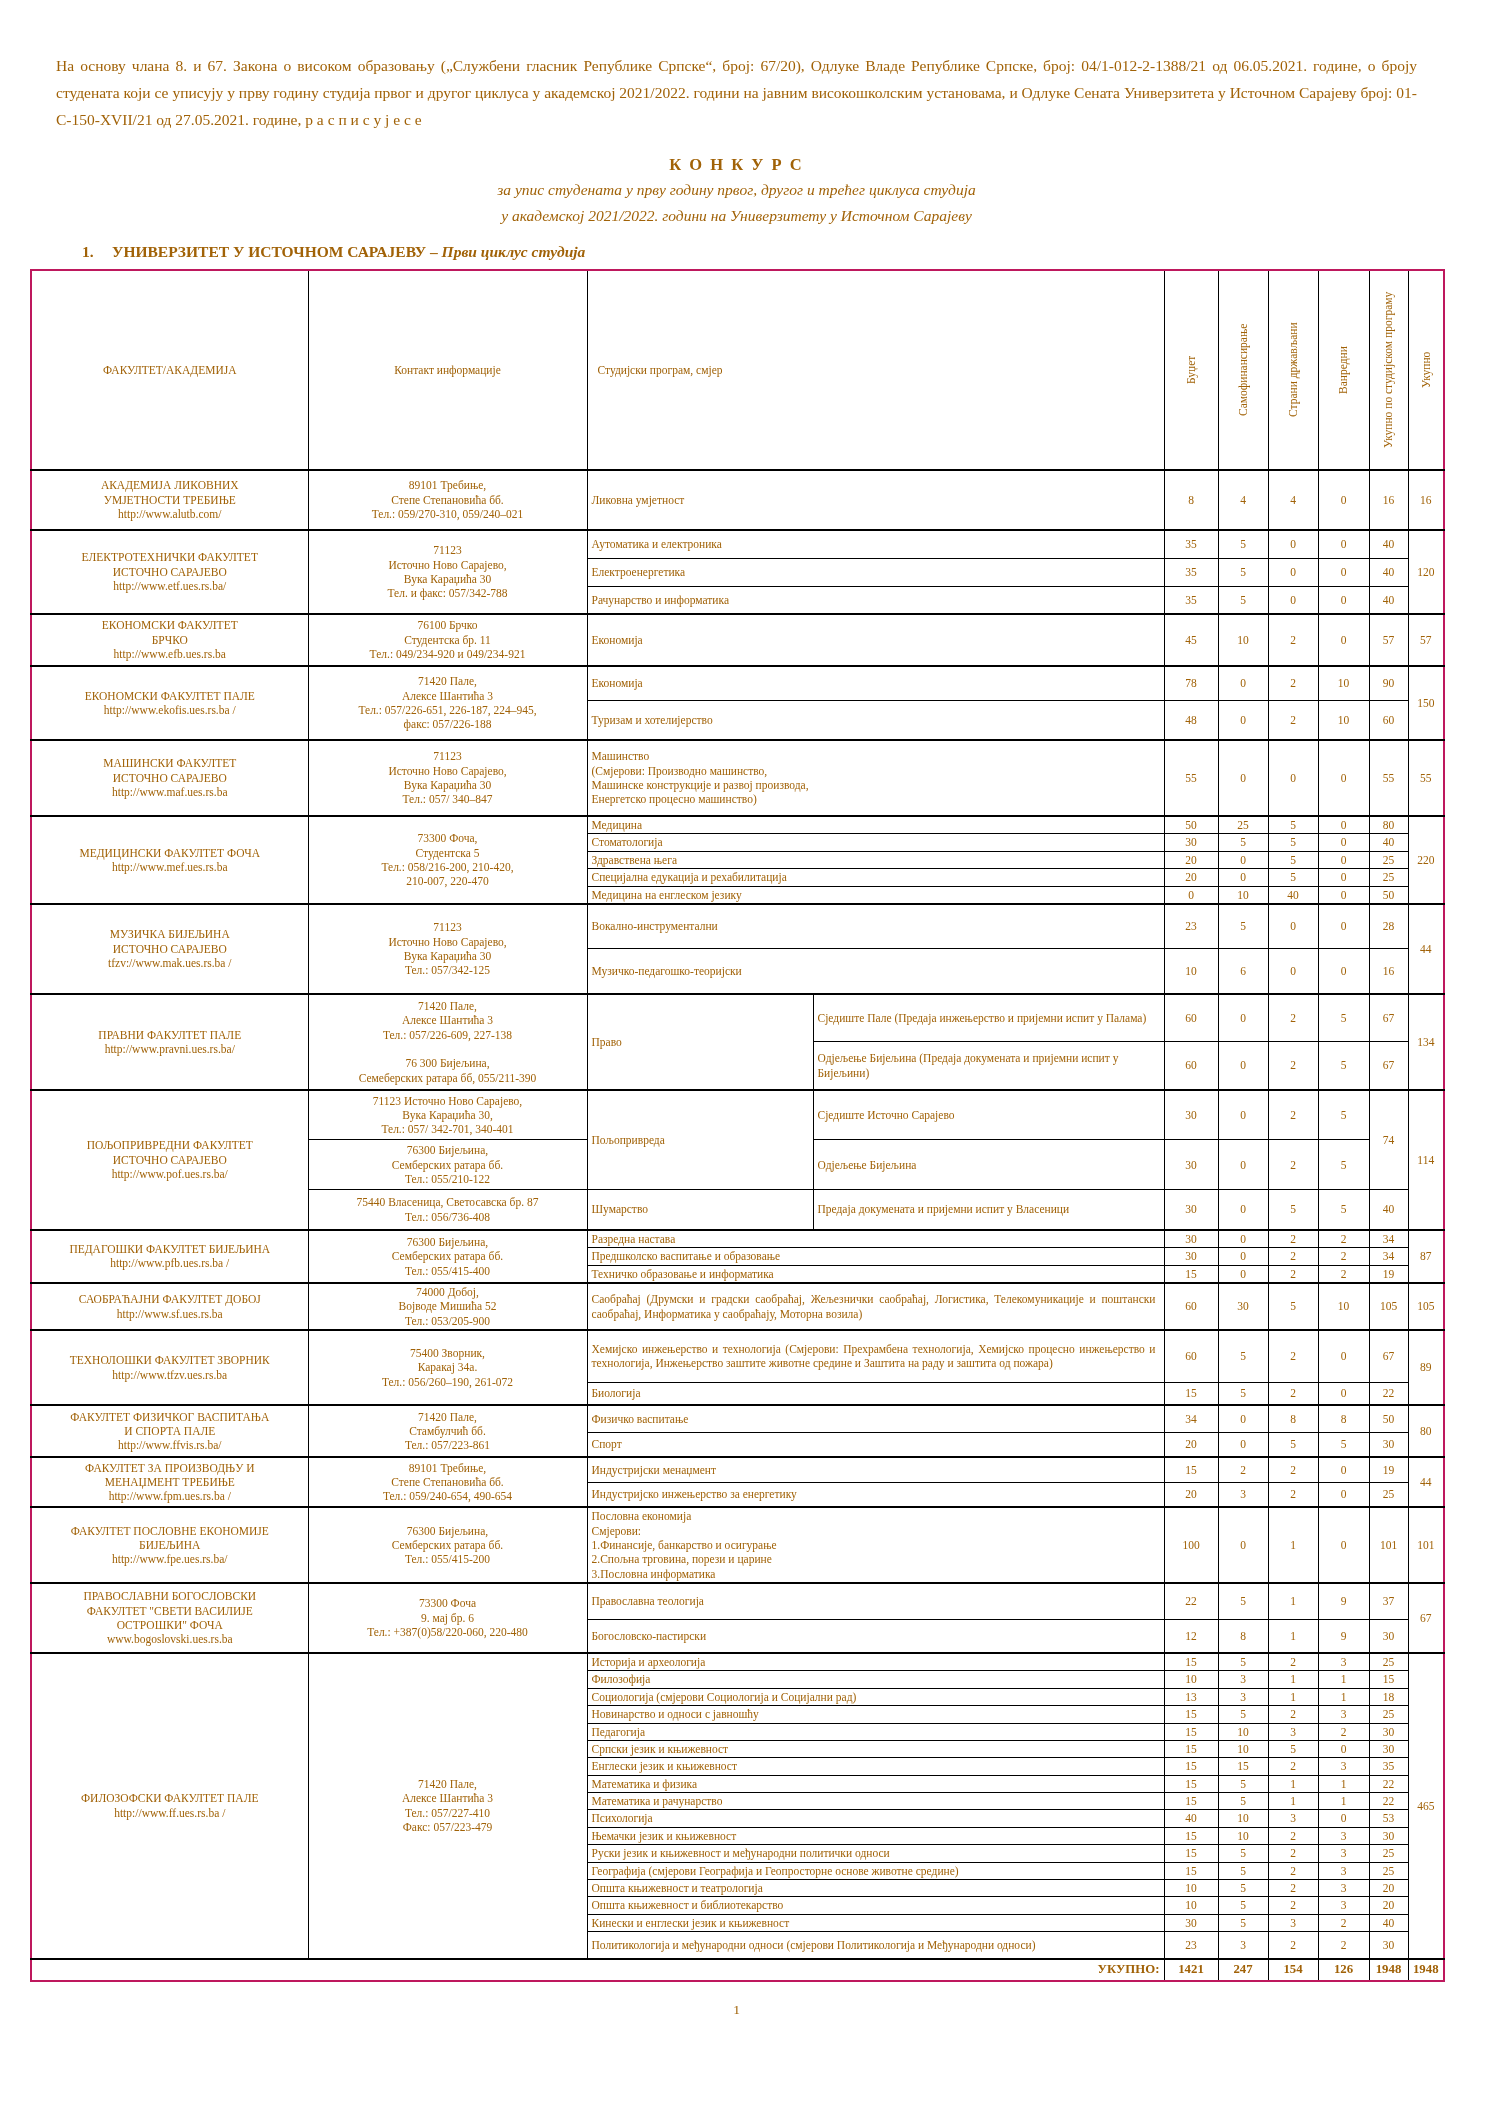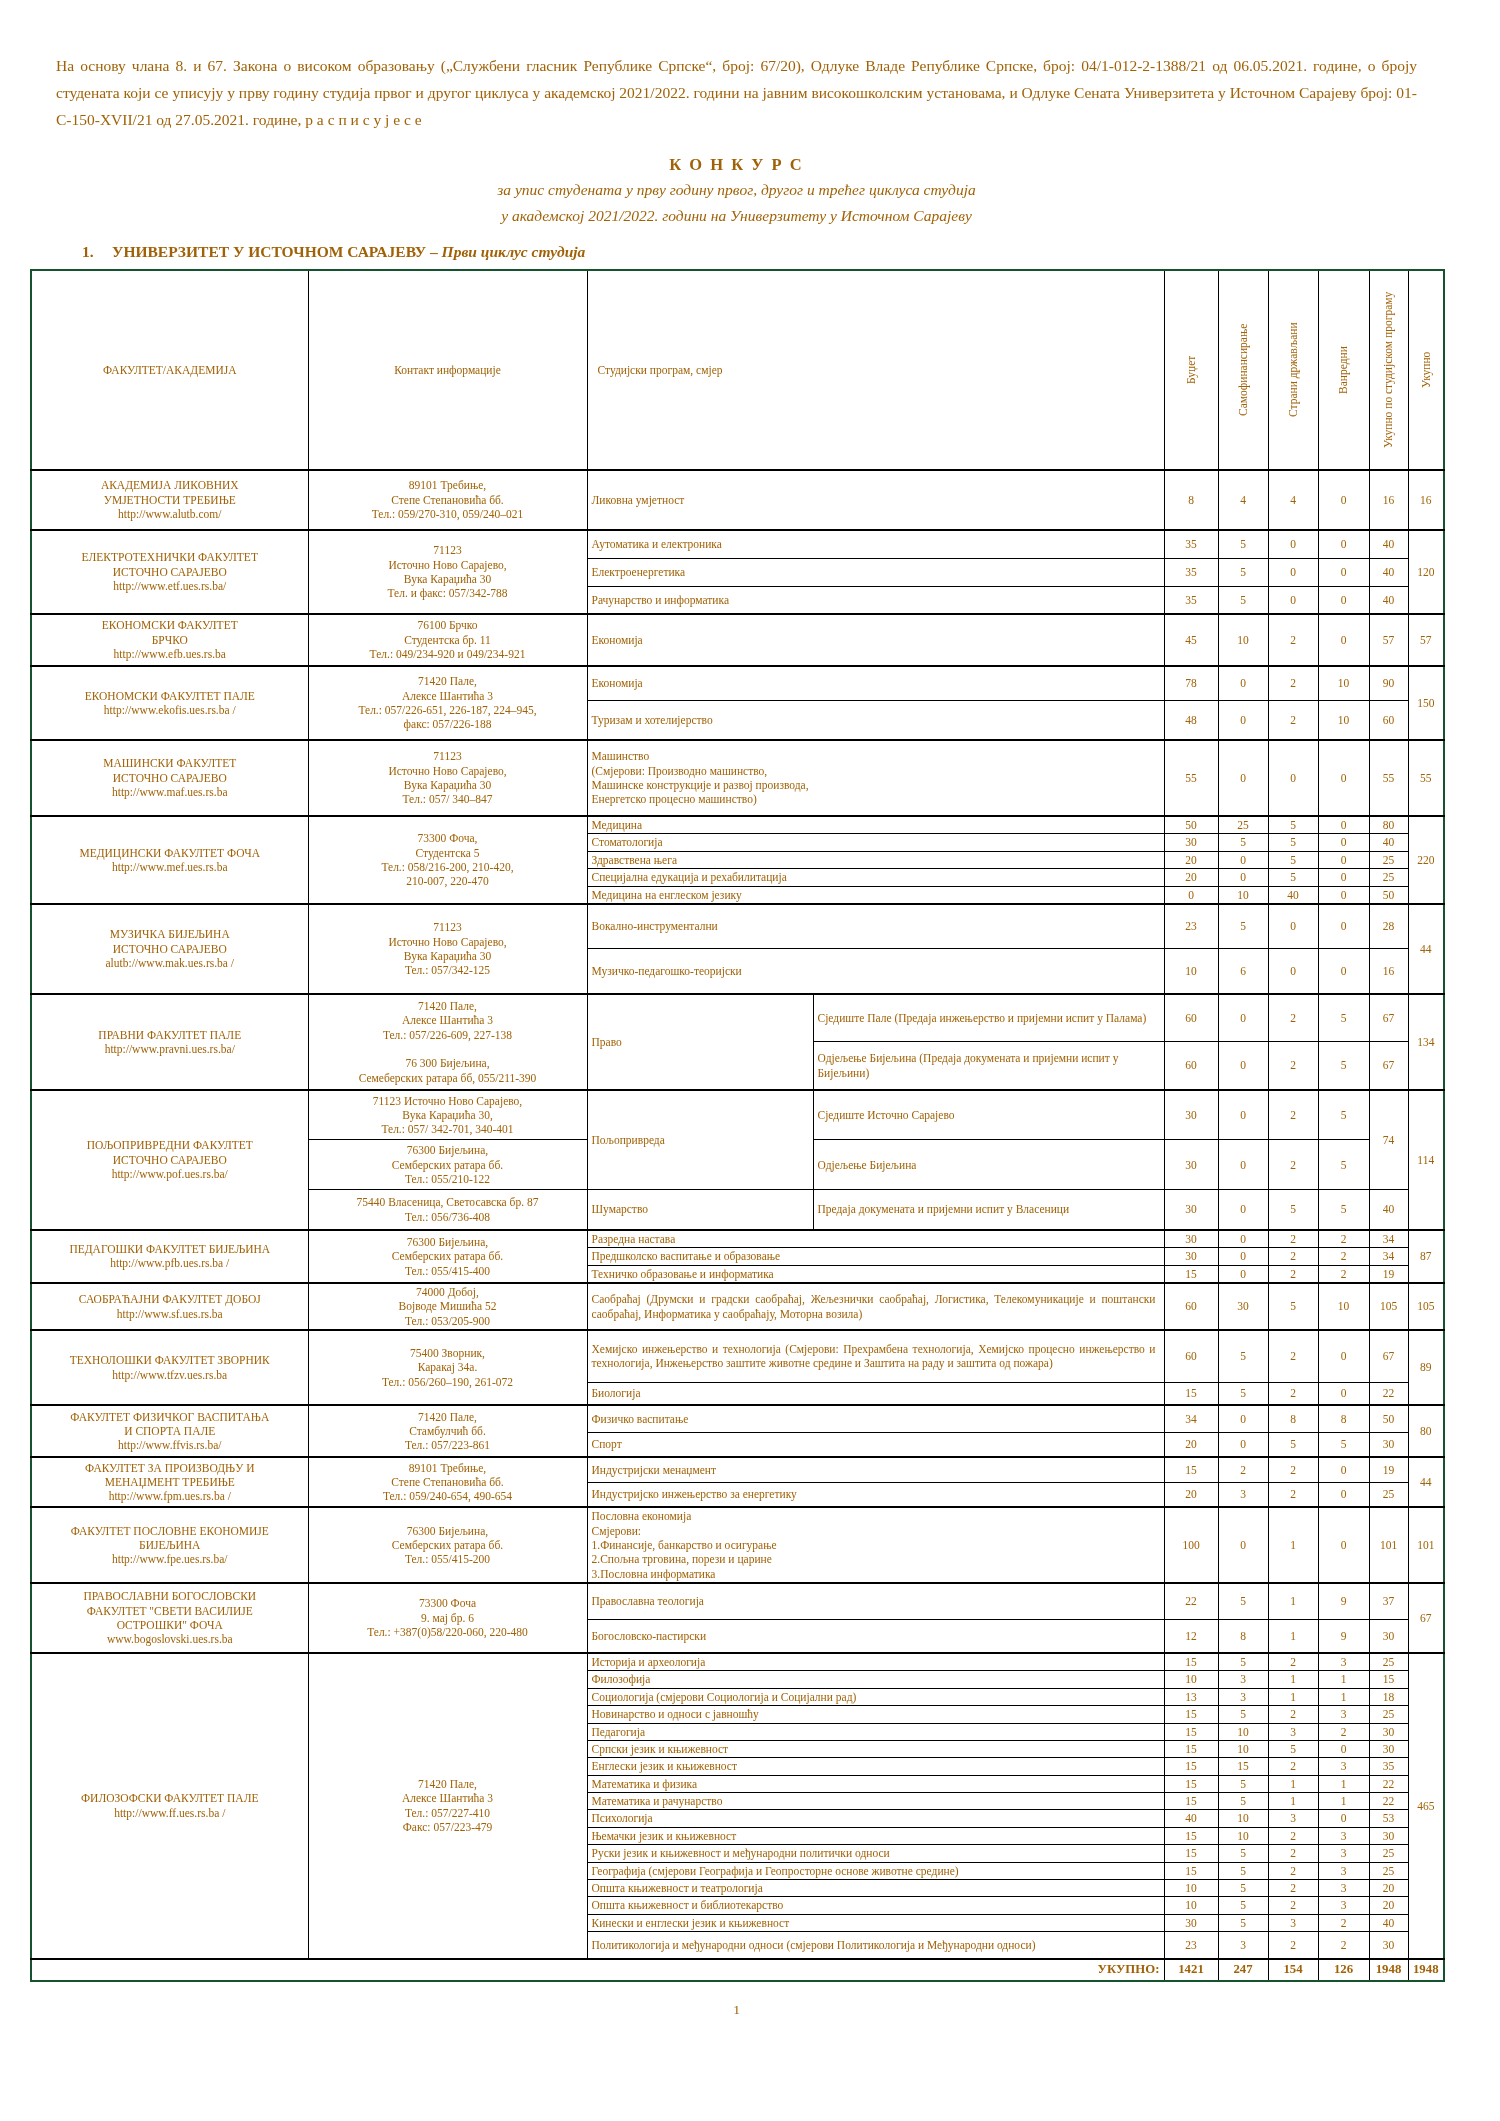--- a/index.html
+++ b/index.html
@@ -29,21 +29,21 @@
   .section-heading{
     margin:16px 0 8px 52px;
     font-size:15.5px;font-weight:bold;
   }
   .section-heading .sec-num{display:inline-block;width:30px;}
   .section-heading .sec-italic{font-style:italic;}
   table.enroll{
     border-collapse:collapse;
     table-layout:fixed;
     width:1413px;
-    border:2px solid #14532d;
+    border:2px solid #be185d;
   }
   table.enroll td{
     border:1px solid #000;
     padding:1px 4px;
     vertical-align:middle;
     font-size:11.5px;
     line-height:1.25;
     overflow:hidden;
     word-wrap:break-word;
   }
@@ -288,21 +288,21 @@
           <td class="num">0</td>
           <td class="num">10</td>
           <td class="num">40</td>
           <td class="num">0</td>
           <td class="num pp">50</td>
         </tr>
         <tr class="fac-start" style="height: 45px;">
           <td class="fac-cell" rowspan="2">
             <div>МУЗИЧКА БИЈЕЉИНА</div>
             <div>ИСТОЧНО САРАЈЕВО</div>
-            <div class="fac-url">alutb://www.mak.ues.rs.ba /</div>
+            <div class="fac-url">tfzv://www.mak.ues.rs.ba /</div>
           </td>
           <td class="contact-cell" rowspan="2">
             <div>71123</div>
             <div>Источно Ново Сарајево,</div>
             <div>Вука Караџића 30</div>
             <div>Тел.: 057/342-125</div>
           </td>
           <td class="prog-cell" rowspan="1" colspan="2">Вокално-инструментални</td>
           <td class="num">23</td>
           <td class="num">5</td>

